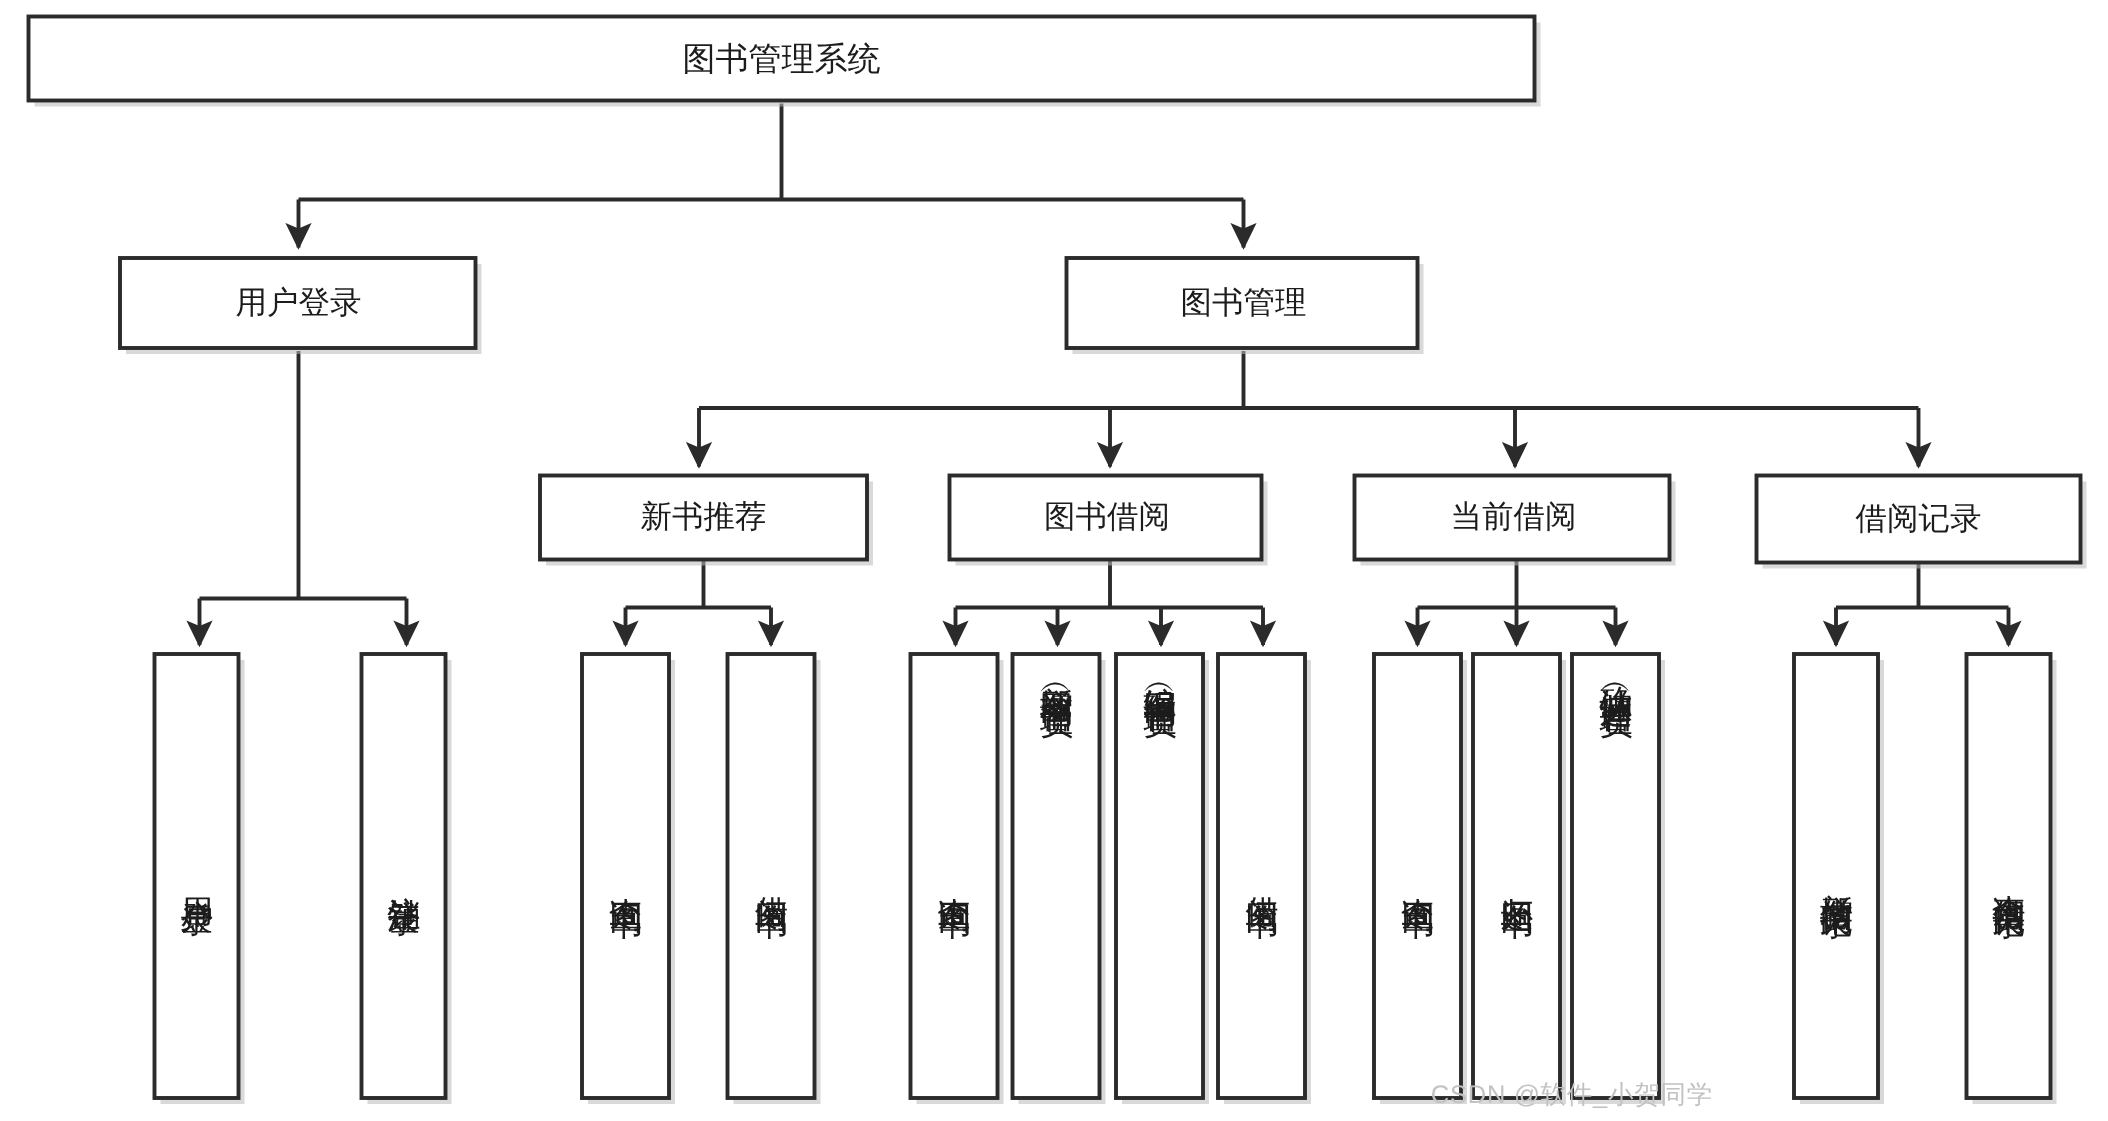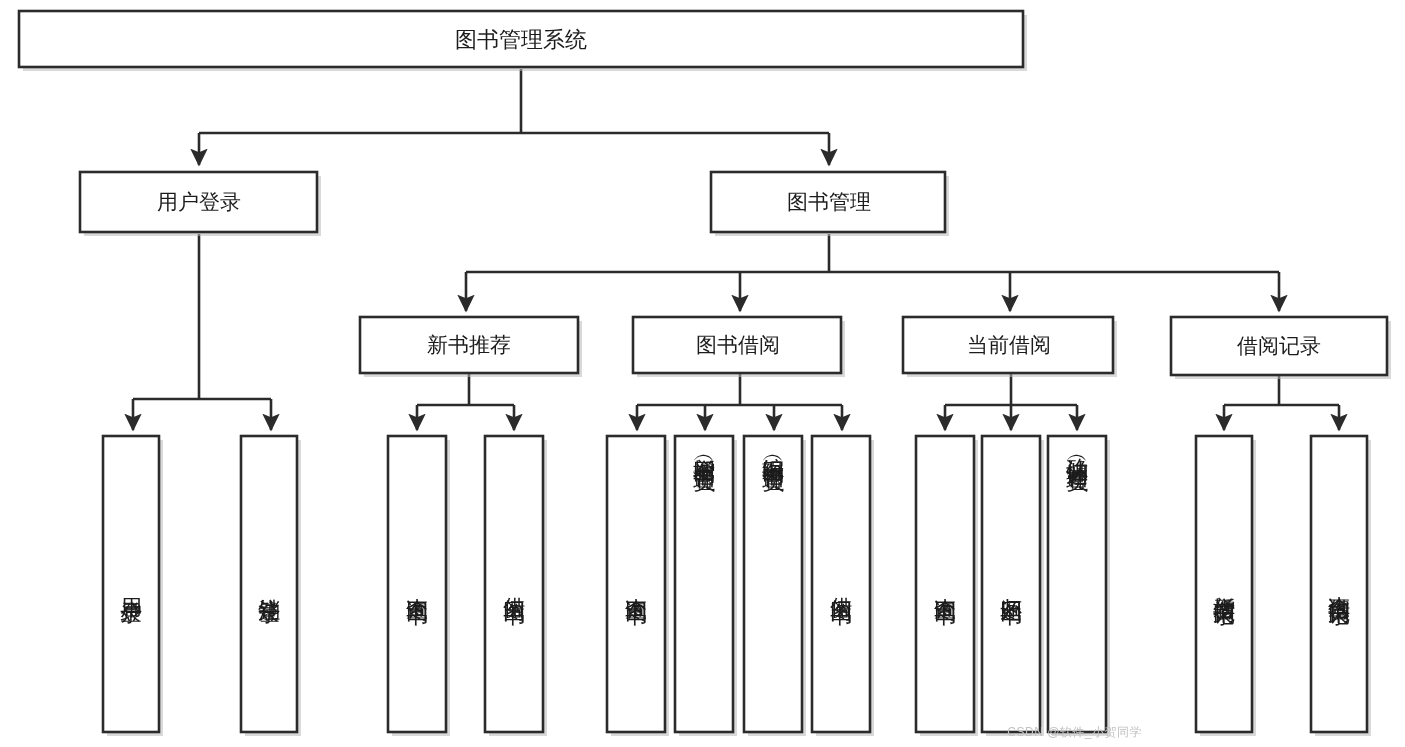--- a/index.html
+++ b/index.html
@@ -73,21 +73,21 @@
     letter-spacing: 2px;
     color: #1c1c1c;
     white-space: nowrap;
     text-align: center;
   }
   .watermark {
     position: absolute;
     right: 8px;
     bottom: 6px;
     font-family: "Liberation Sans", "DejaVu Sans", sans-serif;
-    font-size: 12px;
+    font-size: 17px;
     color: #c2c2c2;
     letter-spacing: 0.5px;
     white-space: nowrap;
     pointer-events: none;
   }
 </style>
 </head>
 <body>
 
 <div id="diagram-root">

